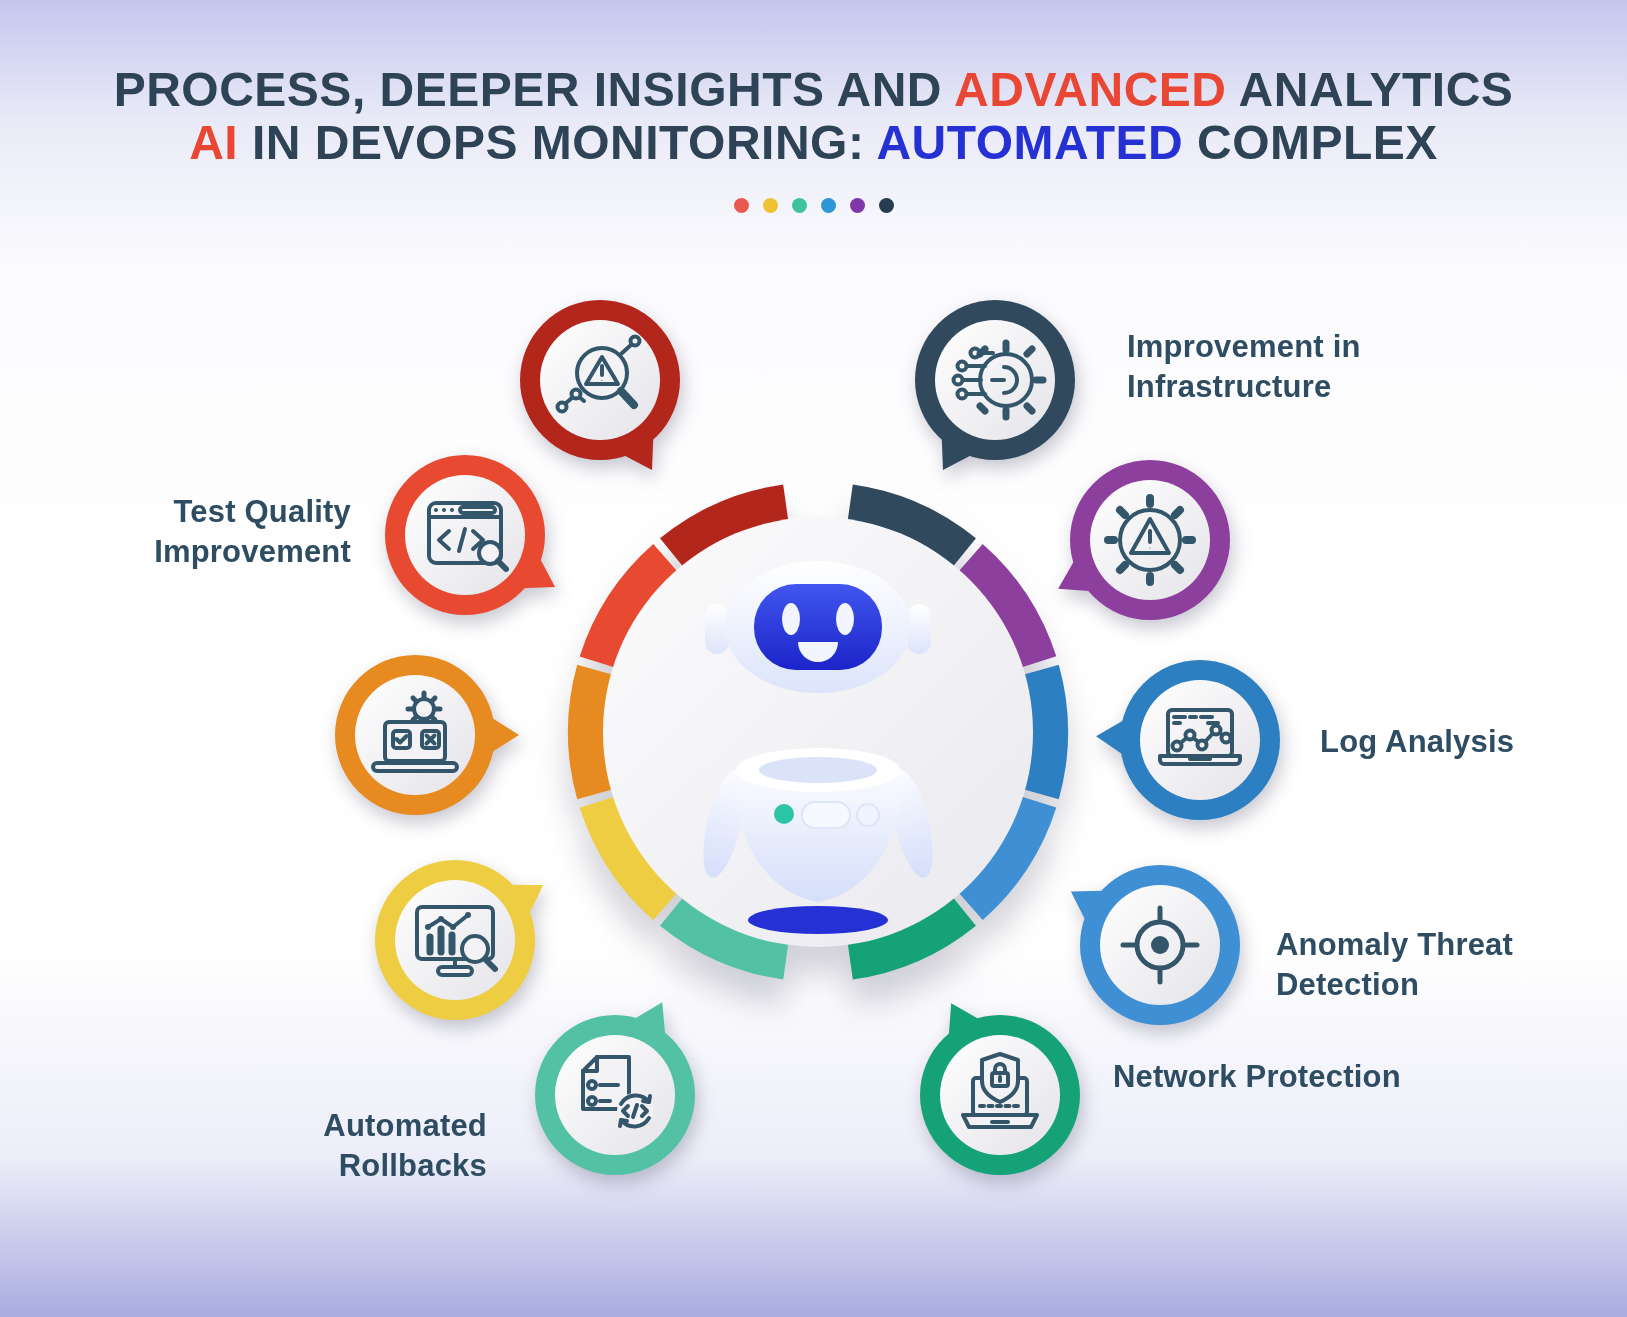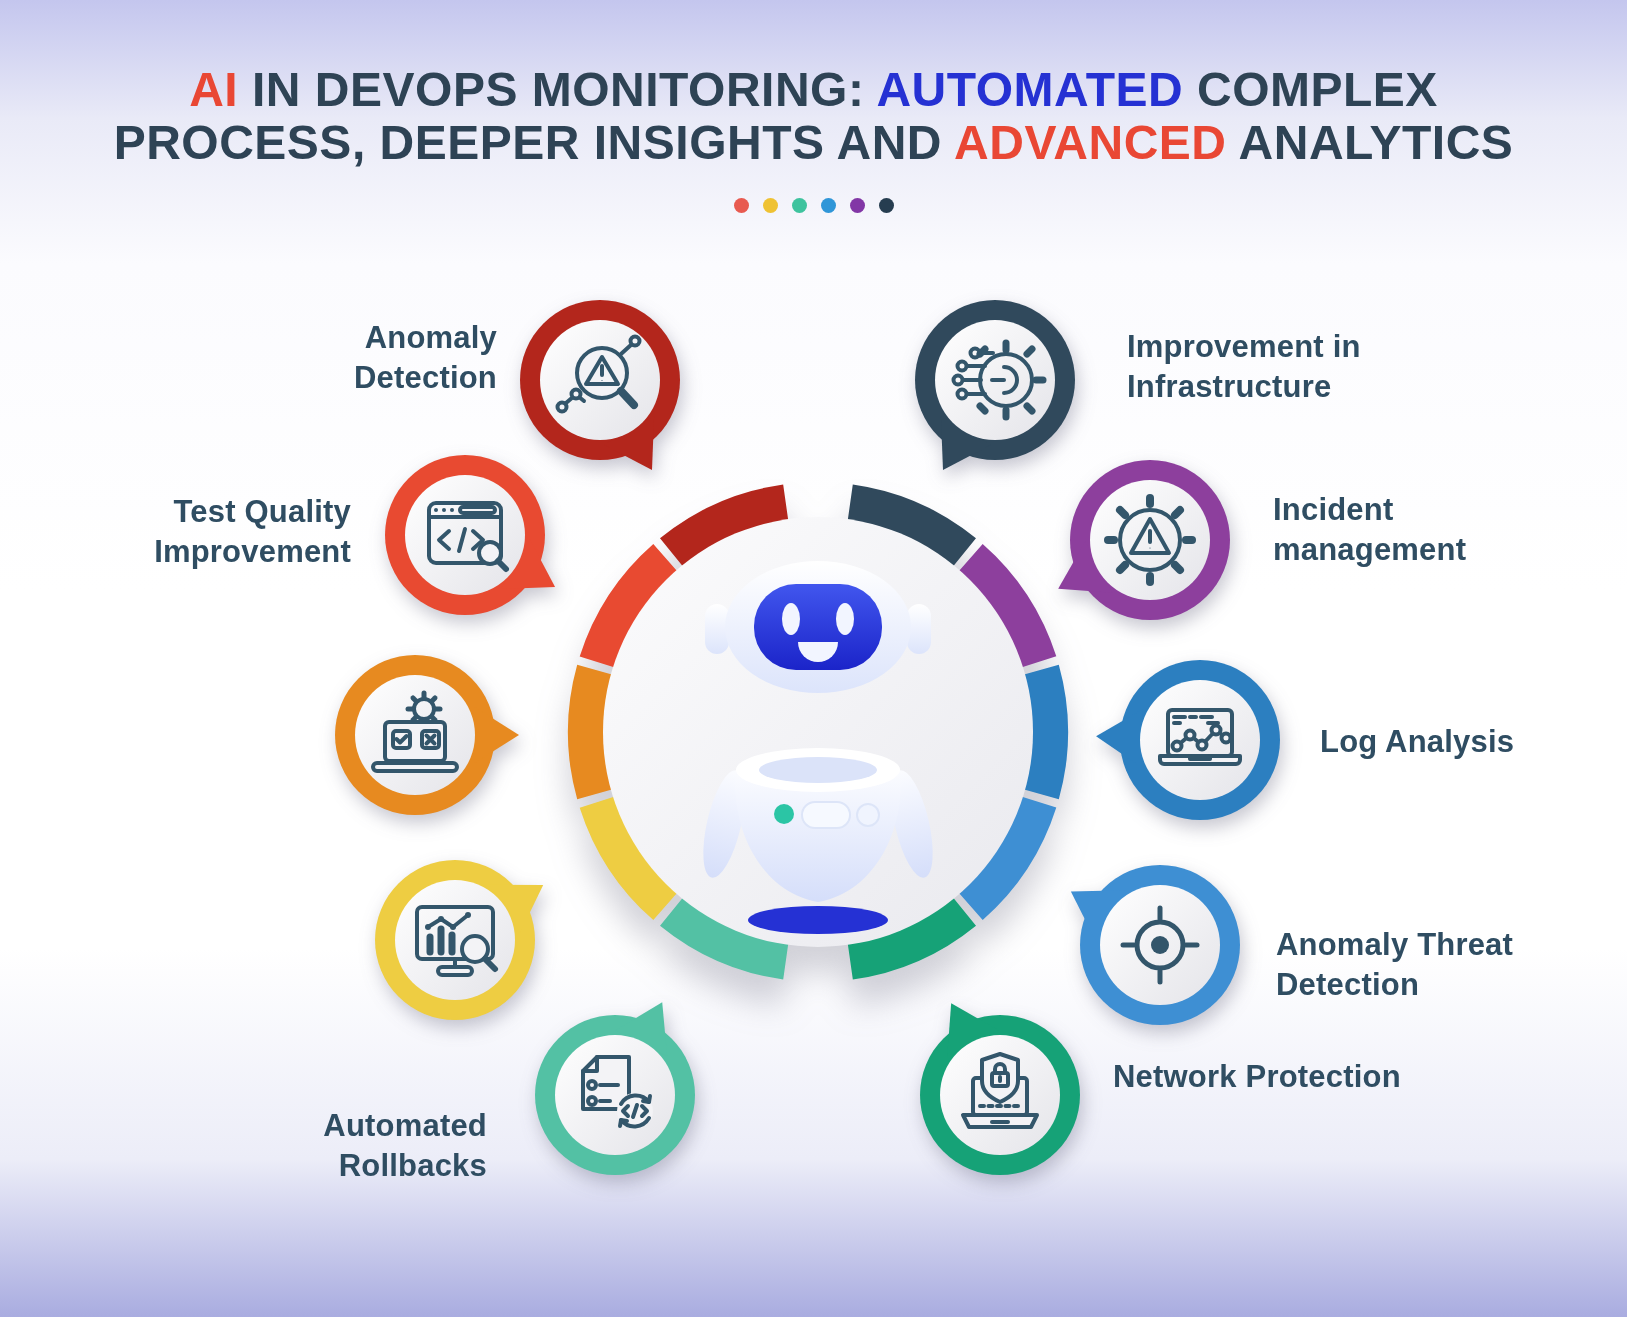--- a/index.html
+++ b/index.html
@@ -54,22 +54,22 @@
           <stop offset="1" stop-color="#dce4fb"></stop>
       </linearGradient>
       <linearGradient id="bodyWhite" x1="0" y1="0" x2="0" y2="1">
         <stop offset="0" stop-color="#fbfcff"></stop>
           <stop offset="1" stop-color="#d5defa"></stop>
       </linearGradient>
     </defs>
   </svg>
 
   <div class="title">
+    <div class="tline"><span class="c-navy">PROCESS, DEEPER INSIGHTS AND </span><span class="c-red">ADVANCED</span><span class="c-navy"> ANALYTICS</span></div>
     <div class="tline"><span class="c-red">AI </span><span class="c-navy">IN DEVOPS MONITORING: </span><span class="c-blue">AUTOMATED</span><span class="c-navy"> COMPLEX</span></div>
-    <div class="tline"><span class="c-navy">PROCESS, DEEPER INSIGHTS AND </span><span class="c-red">ADVANCED</span><span class="c-navy"> ANALYTICS</span></div>
   </div>
 
   <div class="dots">
     <span class="dot d1"></span><span class="dot d2"></span><span class="dot d3"></span><span class="dot d4"></span><span class="dot d5"></span><span class="dot d6"></span>
   </div>
 
   <svg id="center-svg" width="560" height="560" viewBox="-280 -280 560 560">
     <g fill="none" stroke-width="36">
       <circle r="232" pathLength="360" stroke-dasharray="31.2 328.8" stroke="#30495c" transform="rotate(-82)"></circle>
       <circle r="232" pathLength="360" stroke-dasharray="31.2 328.8" stroke="#8d3f9d" transform="rotate(-48.8)"></circle>
@@ -116,21 +116,20 @@
         <line x1="21" y1="11" x2="34" y2="25" stroke-width="8"></line>
         <line x1="-34" y1="23" x2="-27" y2="17"></line>
         <line x1="-21" y1="17" x2="-16" y2="21"></line>
         <circle cx="-38" cy="27" r="4.5" class="bg"></circle>
         <circle cx="-24" cy="14" r="4.5" class="bg"></circle>
         <line x1="21" y1="-26" x2="32" y2="-36"></line>
         <circle cx="35" cy="-39" r="4.5" class="bg"></circle>
       </g>
     </svg>
   </div>
-  <div class="label align-r" style="left:287px;top:318px;width:210px">Anomaly Detection</div>
 
   <div class="badge" style="left:380px;top:450px">
     <svg width="170" height="170" viewBox="-85 -85 170 170">
       <circle r="80" fill="#e84a31"></circle>
       <polygon points="58,-29 104,0 58,29" transform="rotate(30)" fill="#e84a31"></polygon>
       <circle r="60" fill="url(#innerWhite)"></circle>
       <g class="icon" stroke-width="4">
         <rect x="-36" y="-32" width="72" height="60" rx="7"></rect>
         <line x1="-36" y1="-18" x2="36" y2="-18"></line>
         <circle cx="-29" cy="-25" r="2" class="fill"></circle>
@@ -269,21 +268,20 @@
             <line x1="25" y1="25" x2="30" y2="30"></line>
           <line x1="25" y1="-25" x2="30" y2="-30"></line>
             <line x1="-30" y1="30" x2="-25" y2="25"></line>
         </g>
         <path d="M0,-21 L19,13 L-19,13 Z"></path>
         <line x1="0" y1="-9" x2="0" y2="2"></line>
         <circle cx="0" cy="8" r="0.6" class="fill"></circle>
       </g>
     </svg>
   </div>
-  <div class="label" style="left:1273px;top:490px;width:240px">Incident management</div>
 
   <div class="badge" style="left:1115px;top:655px">
     <svg width="170" height="170" viewBox="-85 -85 170 170">
       <circle r="80" fill="#2c7fc0"></circle>
       <polygon points="58,-29 104,0 58,29" transform="rotate(182)" fill="#2c7fc0"></polygon>
       <circle r="60" fill="url(#innerWhite)"></circle>
       <g class="icon" stroke-width="4">
         <rect x="-32" y="-30" width="64" height="46" rx="4"></rect>
         <line x1="-26" y1="-23" x2="-15" y2="-23"></line>
           <line x1="-10" y1="-23" x2="-4" y2="-23"></line>

